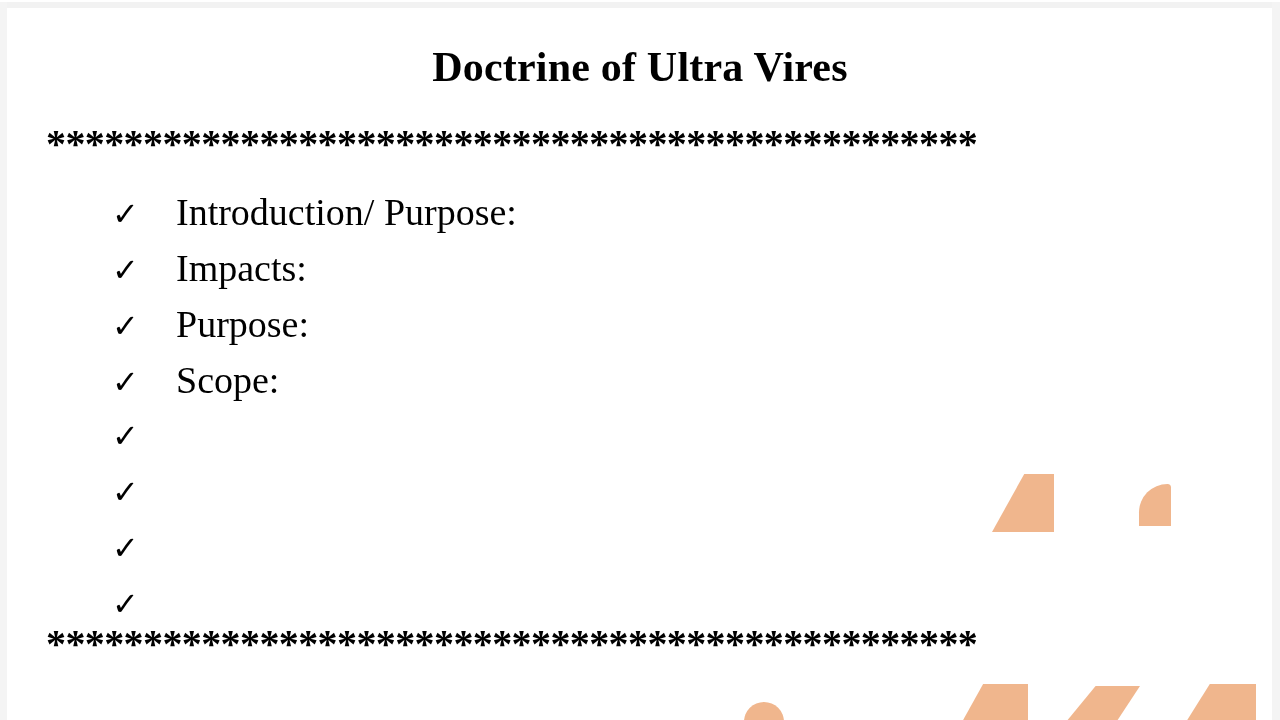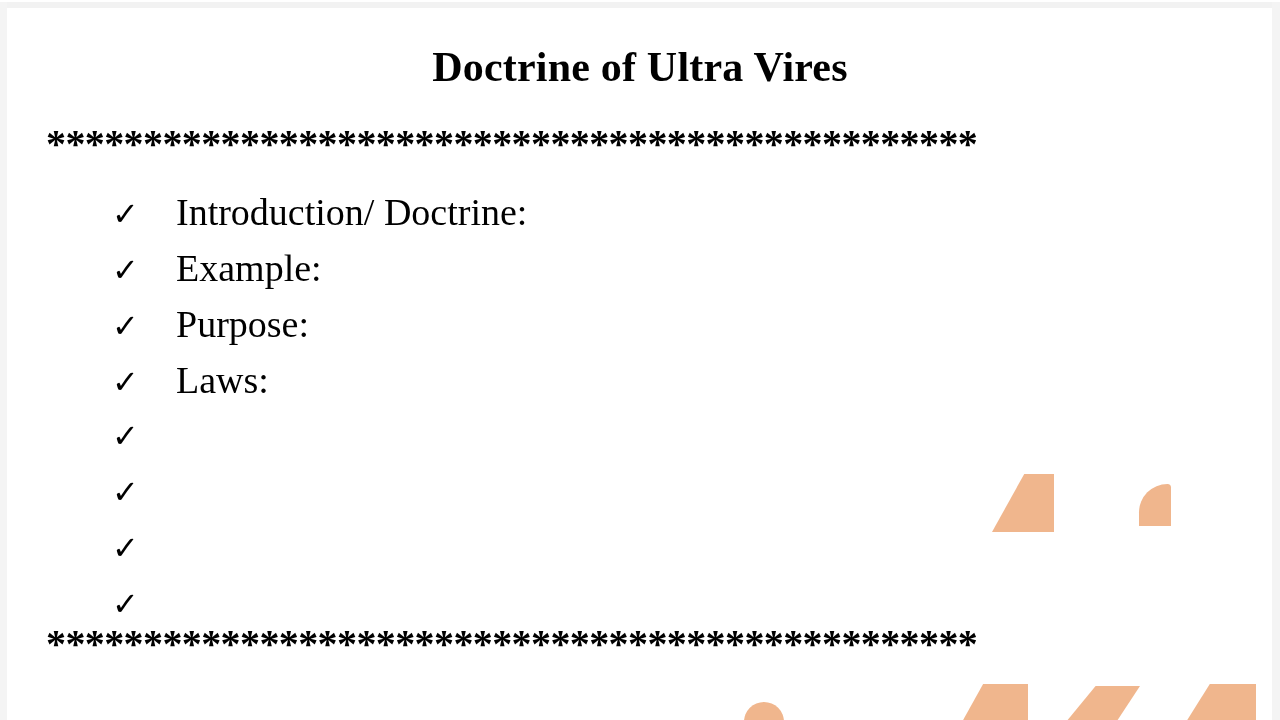--- a/index.html
+++ b/index.html
@@ -157,36 +157,36 @@
   <div class="right-edge"></div>
 
   <div class="title">Doctrine of Ultra Vires</div>
 
   <div class="divider divider-top">************************************************</div>
 
   <div class="list">
 
     <div class="list-item">
       <span class="check">✓</span>
-      <span class="item-label">Introduction/ Doctrine:</span>
-    </div>
-
-    <div class="list-item">
-      <span class="check">✓</span>
-      <span class="item-label">Example:</span>
+      <span class="item-label">Introduction/ Purpose:</span>
+    </div>
+
+    <div class="list-item">
+      <span class="check">✓</span>
+      <span class="item-label">Impacts:</span>
     </div>
 
     <div class="list-item">
       <span class="check">✓</span>
       <span class="item-label">Purpose:</span>
     </div>
 
     <div class="list-item">
       <span class="check">✓</span>
-      <span class="item-label">Laws:</span>
+      <span class="item-label">Scope:</span>
     </div>
 
     <div class="list-item">
       <span class="check">✓</span>
     </div>
 
     <div class="list-item">
       <span class="check">✓</span>
     </div>
 

